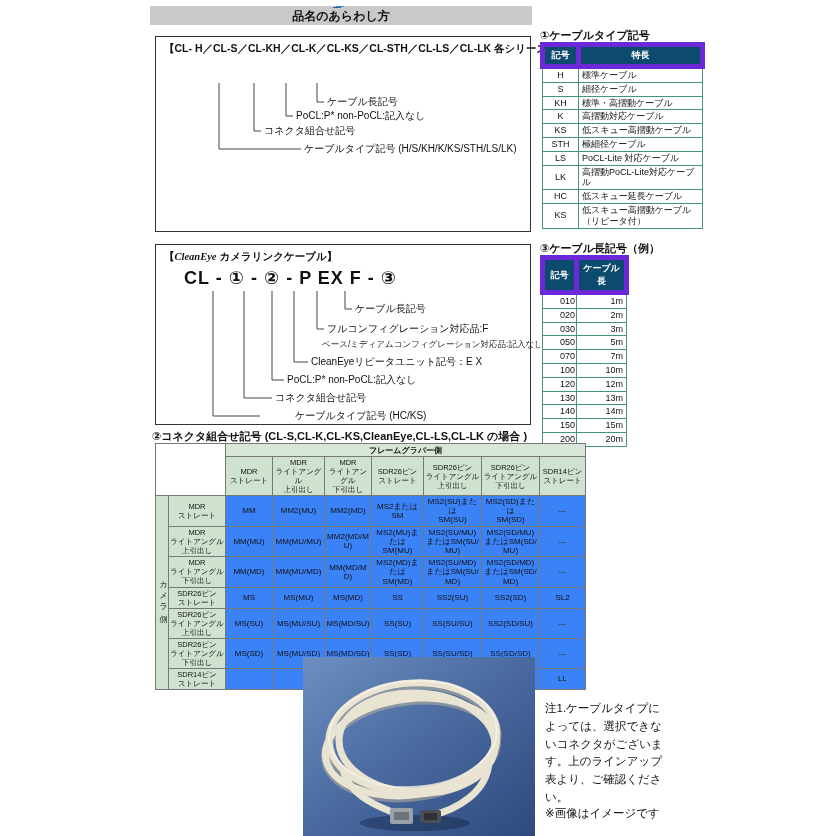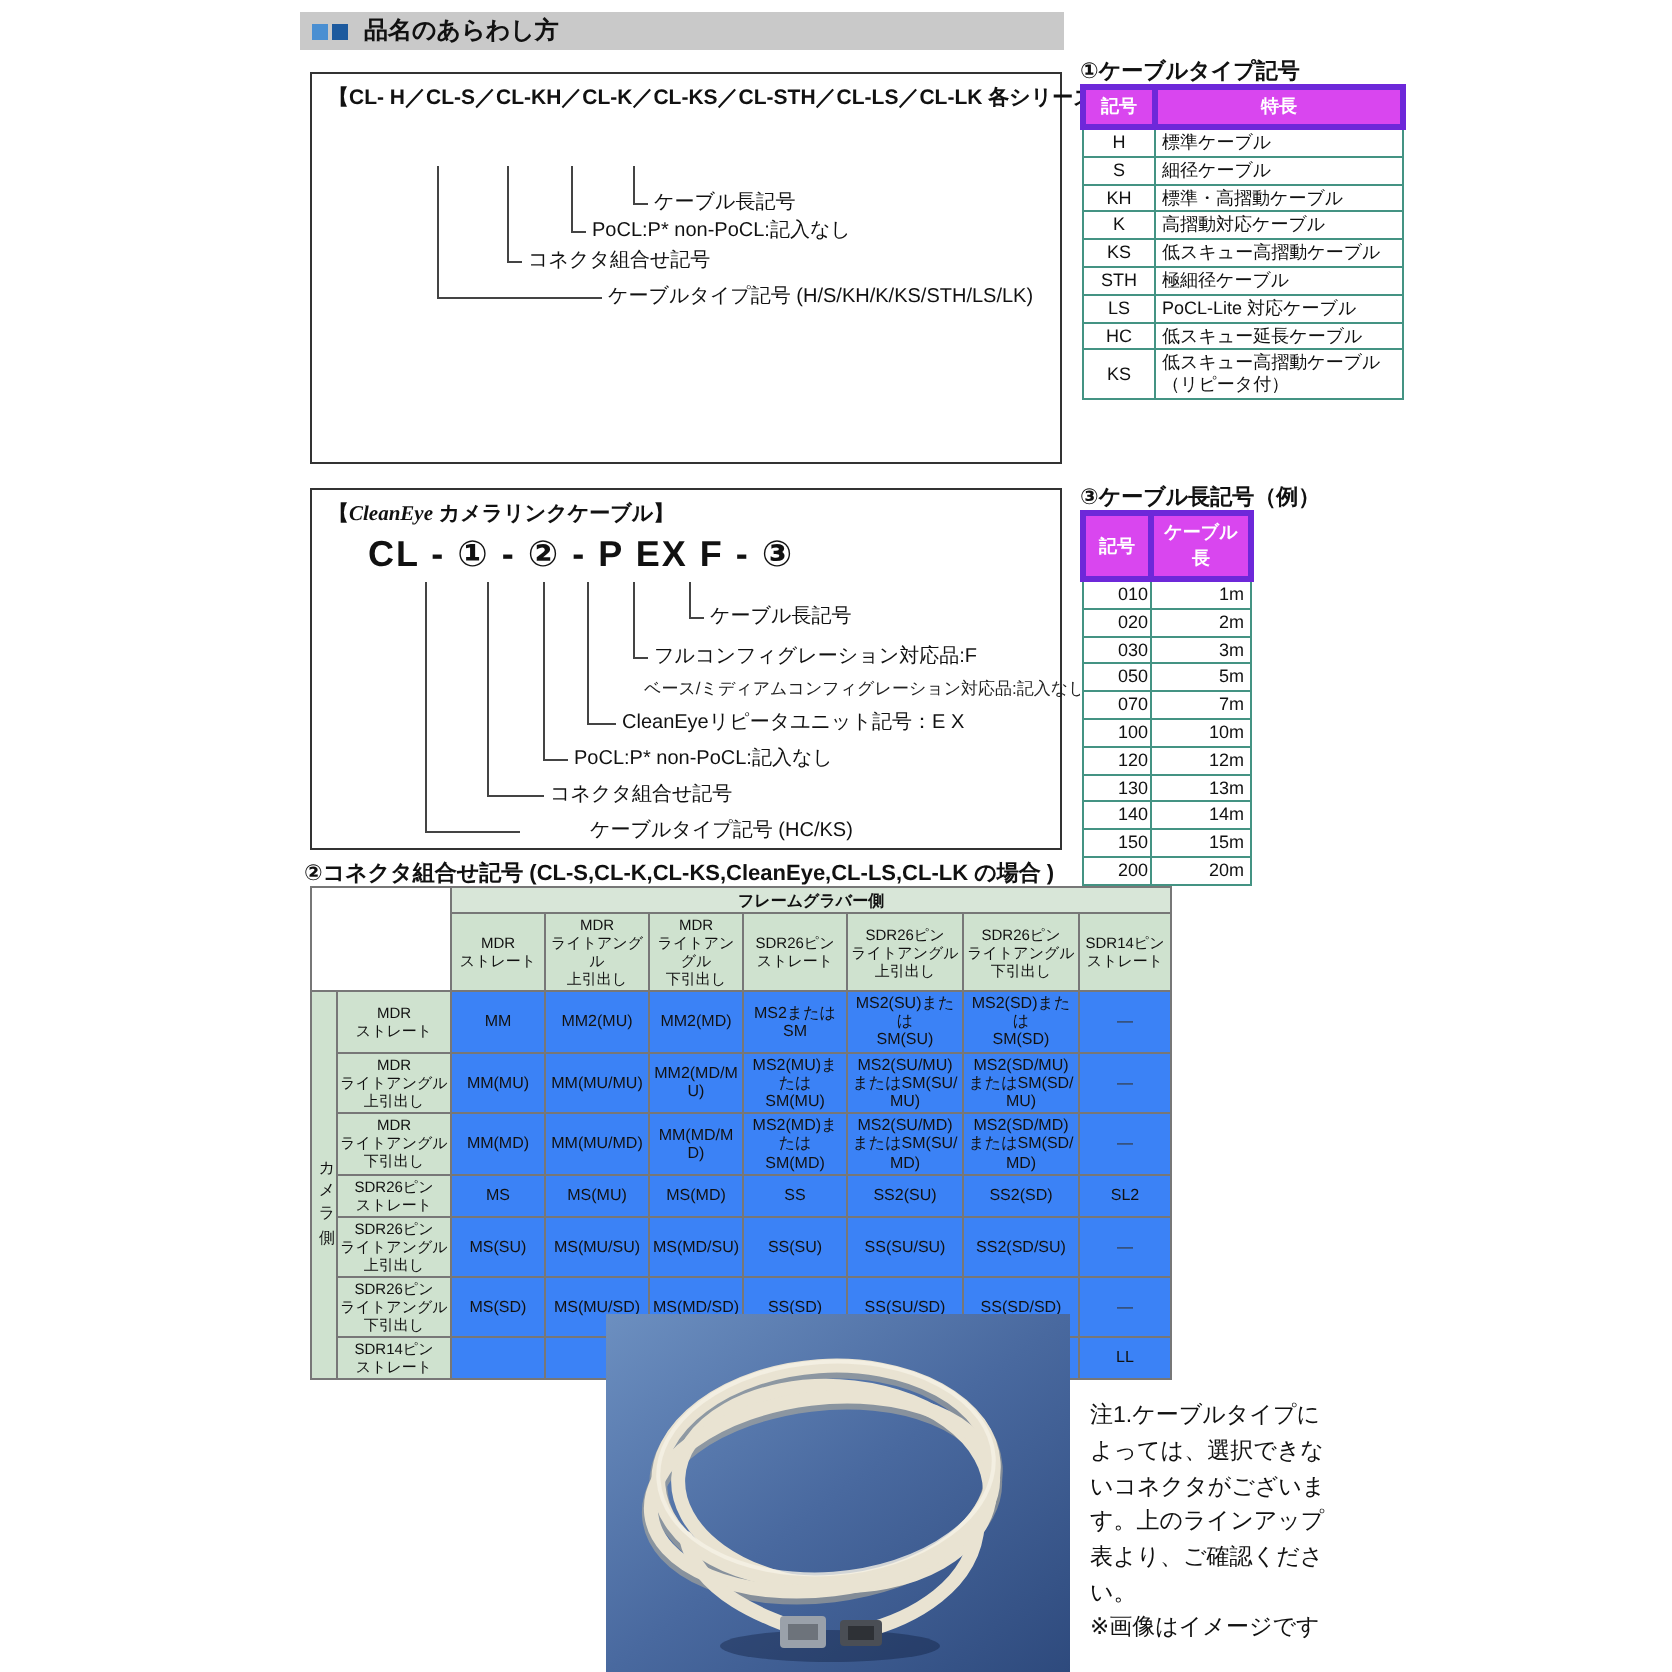--- a/index.html
+++ b/index.html
@@ -5,21 +5,21 @@
   * { margin:0; padding:0; box-sizing:border-box; }
   html,body { background:#fff; }
   body {
     width:836px; height:836px; position:relative; overflow:hidden;
     font-family:"Liberation Sans","DejaVu Sans",sans-serif; color:#111;
   }
   .abs { position:absolute; }
 
   
   .header-bar { left:150px; top:6px; width:382px; height:19px; background:#c9c9c9;
-    display:flex; align-items:center; padding:0 6px; }
+    display:flex; align-items:center; padding:0 6px;flex-direction:column; }
   .hsq { width:8px; height:8px; display:inline-block; }
   .hsq1 { background:#4a8fd2; margin-right:2px; }
   .hsq2 { background:#1d5a9e; margin-right:8px; }
   .page-title { font-size:12px; font-weight:bold; color:#111; }
 
   
   .dbox { border:1px solid #333; background:#fff; }
   #box1 { left:155px; top:36px; width:376px; height:196px; }
   #box2 { left:155px; top:244px; width:376px; height:181px; }
   .box-title { position:absolute; left:8px; top:5px; font-size:10.5px; font-weight:bold; white-space:nowrap; }
@@ -28,22 +28,22 @@
   #box1 .formula { left:12px; top:20px; font-size:20px; }
   #box2 .formula { left:28px; top:22px; font-size:18px; }
   svg.lines { position:absolute; left:0; top:0; }
   svg.lines polyline { fill:none; stroke:#444; stroke-width:1; }
   .dlabel { position:absolute; font-size:10px; white-space:nowrap; line-height:1.2; }
   .dlabel.small { font-size:8.5px; color:#222; }
   .box-note { position:absolute; left:30px; top:148px; width:335px; font-size:10px; line-height:1.4; }
 
   
   .ttable { position:absolute; border-collapse:collapse; table-layout:fixed; background:#fff; }
-  .ttable th { background:#d946ef; color:#fff; font-size:9px; font-weight:bold;
-    border:3px solid #6d28d9; padding:2px 1px; text-align:center; }
+  .ttable th { background:#0c4a6e; color:#fff; font-size:9px; font-weight:bold;
+    border:5px solid #6d28d9; padding:2px 1px; text-align:center; }
   .ttable td { border:1px solid #449383; font-size:9px; padding:1px 3px; line-height:1.2; color:#111; }
   .ttable td:first-child { text-align:center; padding:1px 1px; }
   #type-table { left:540px; top:42px; width:160px; }
   #length-table { left:540px; top:255px; width:84px; }
   #length-table td { text-align:right; }
   .ttitle { position:absolute; font-size:11px; font-weight:bold; white-space:nowrap; }
 
   
   #conn-title { left:152px; top:429px; }
   #conn-table { position:absolute; left:155px; top:443px; border-collapse:collapse; table-layout:fixed; background:#3b82f6; }
@@ -141,20 +141,24 @@
         <td>KS</td>
         <td>低スキュー高摺動ケーブル</td>
       </tr>
       <tr>
         <td>STH</td>
         <td>極細径ケーブル</td>
       </tr>
       <tr>
         <td>LS</td>
         <td>PoCL-Lite 対応ケーブル</td>
+      </tr>
+      <tr>
+        <td>LK</td>
+        <td>高摺動PoCL-Lite対応ケーブル</td>
       </tr>
       <tr>
         <td>HC</td>
         <td>低スキュー延長ケーブル</td>
       </tr>
       <tr>
         <td>KS</td>
         <td>低スキュー高摺動ケーブル（リピータ付）</td>
       </tr>
     </tbody>

